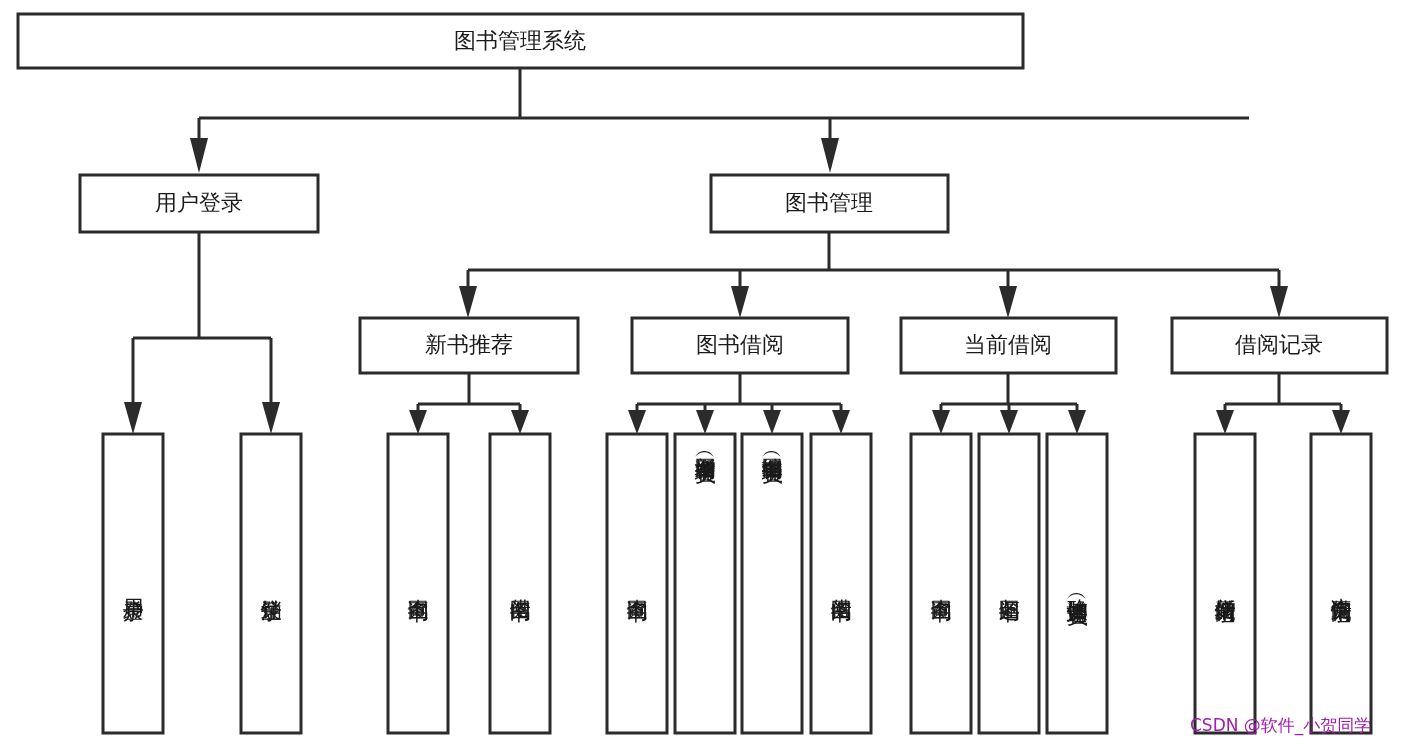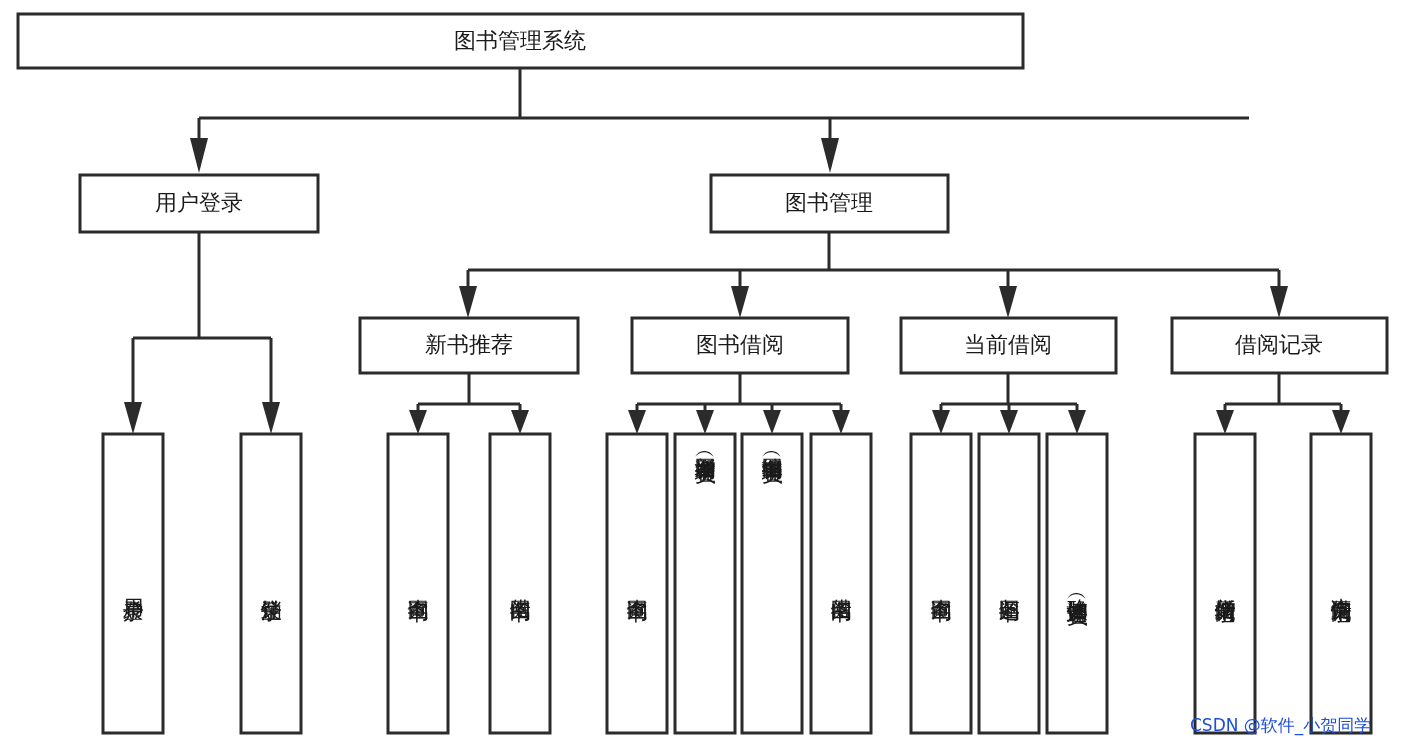--- a/index.html
+++ b/index.html
@@ -62,21 +62,21 @@
     text-align: center;
     white-space: nowrap;
     pointer-events: none;
   }
   .watermark {
     position: absolute;
     left: 1190px;
     top: 714px;
     font-family: "DejaVu Sans", "Liberation Sans", sans-serif;
     font-size: 17px;
-    color: #1d4ed8;
+    color: #a21caf;
     white-space: nowrap;
   }
 </style>
 </head>
 <body>
 
 <div id="diagram-root">
 
   <svg id="flowchart" viewBox="0 0 1405 747">
 

